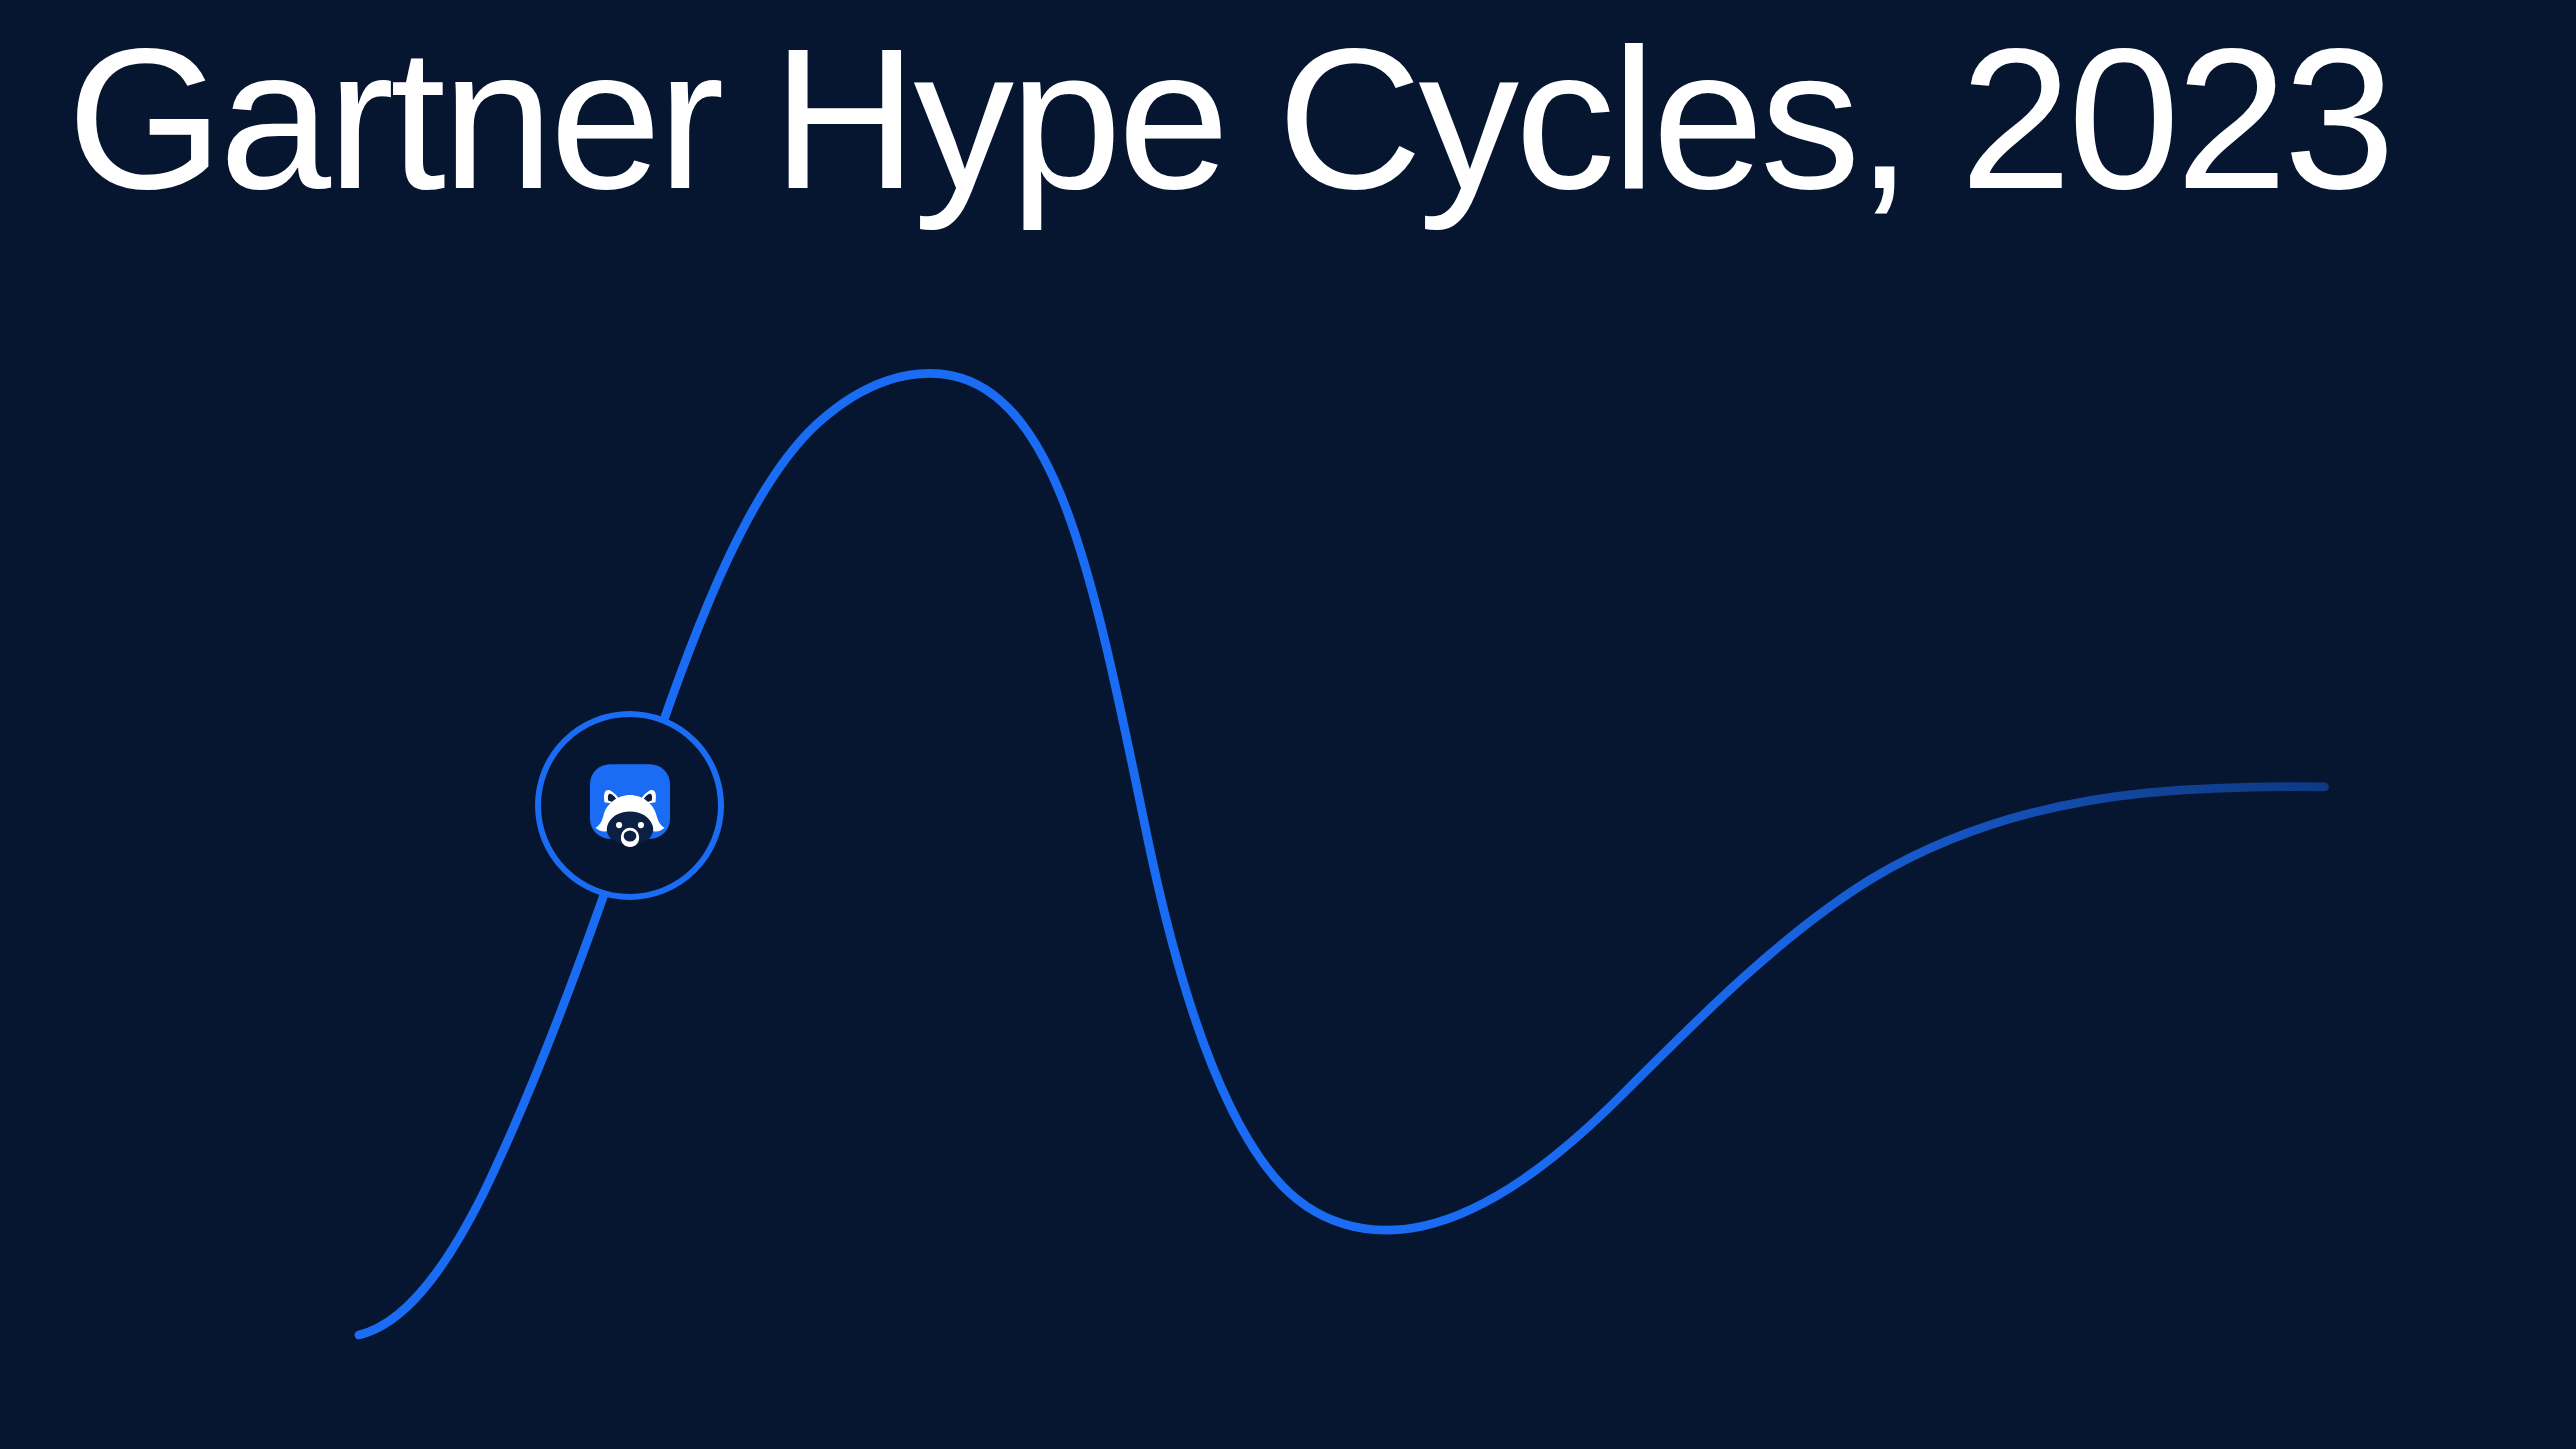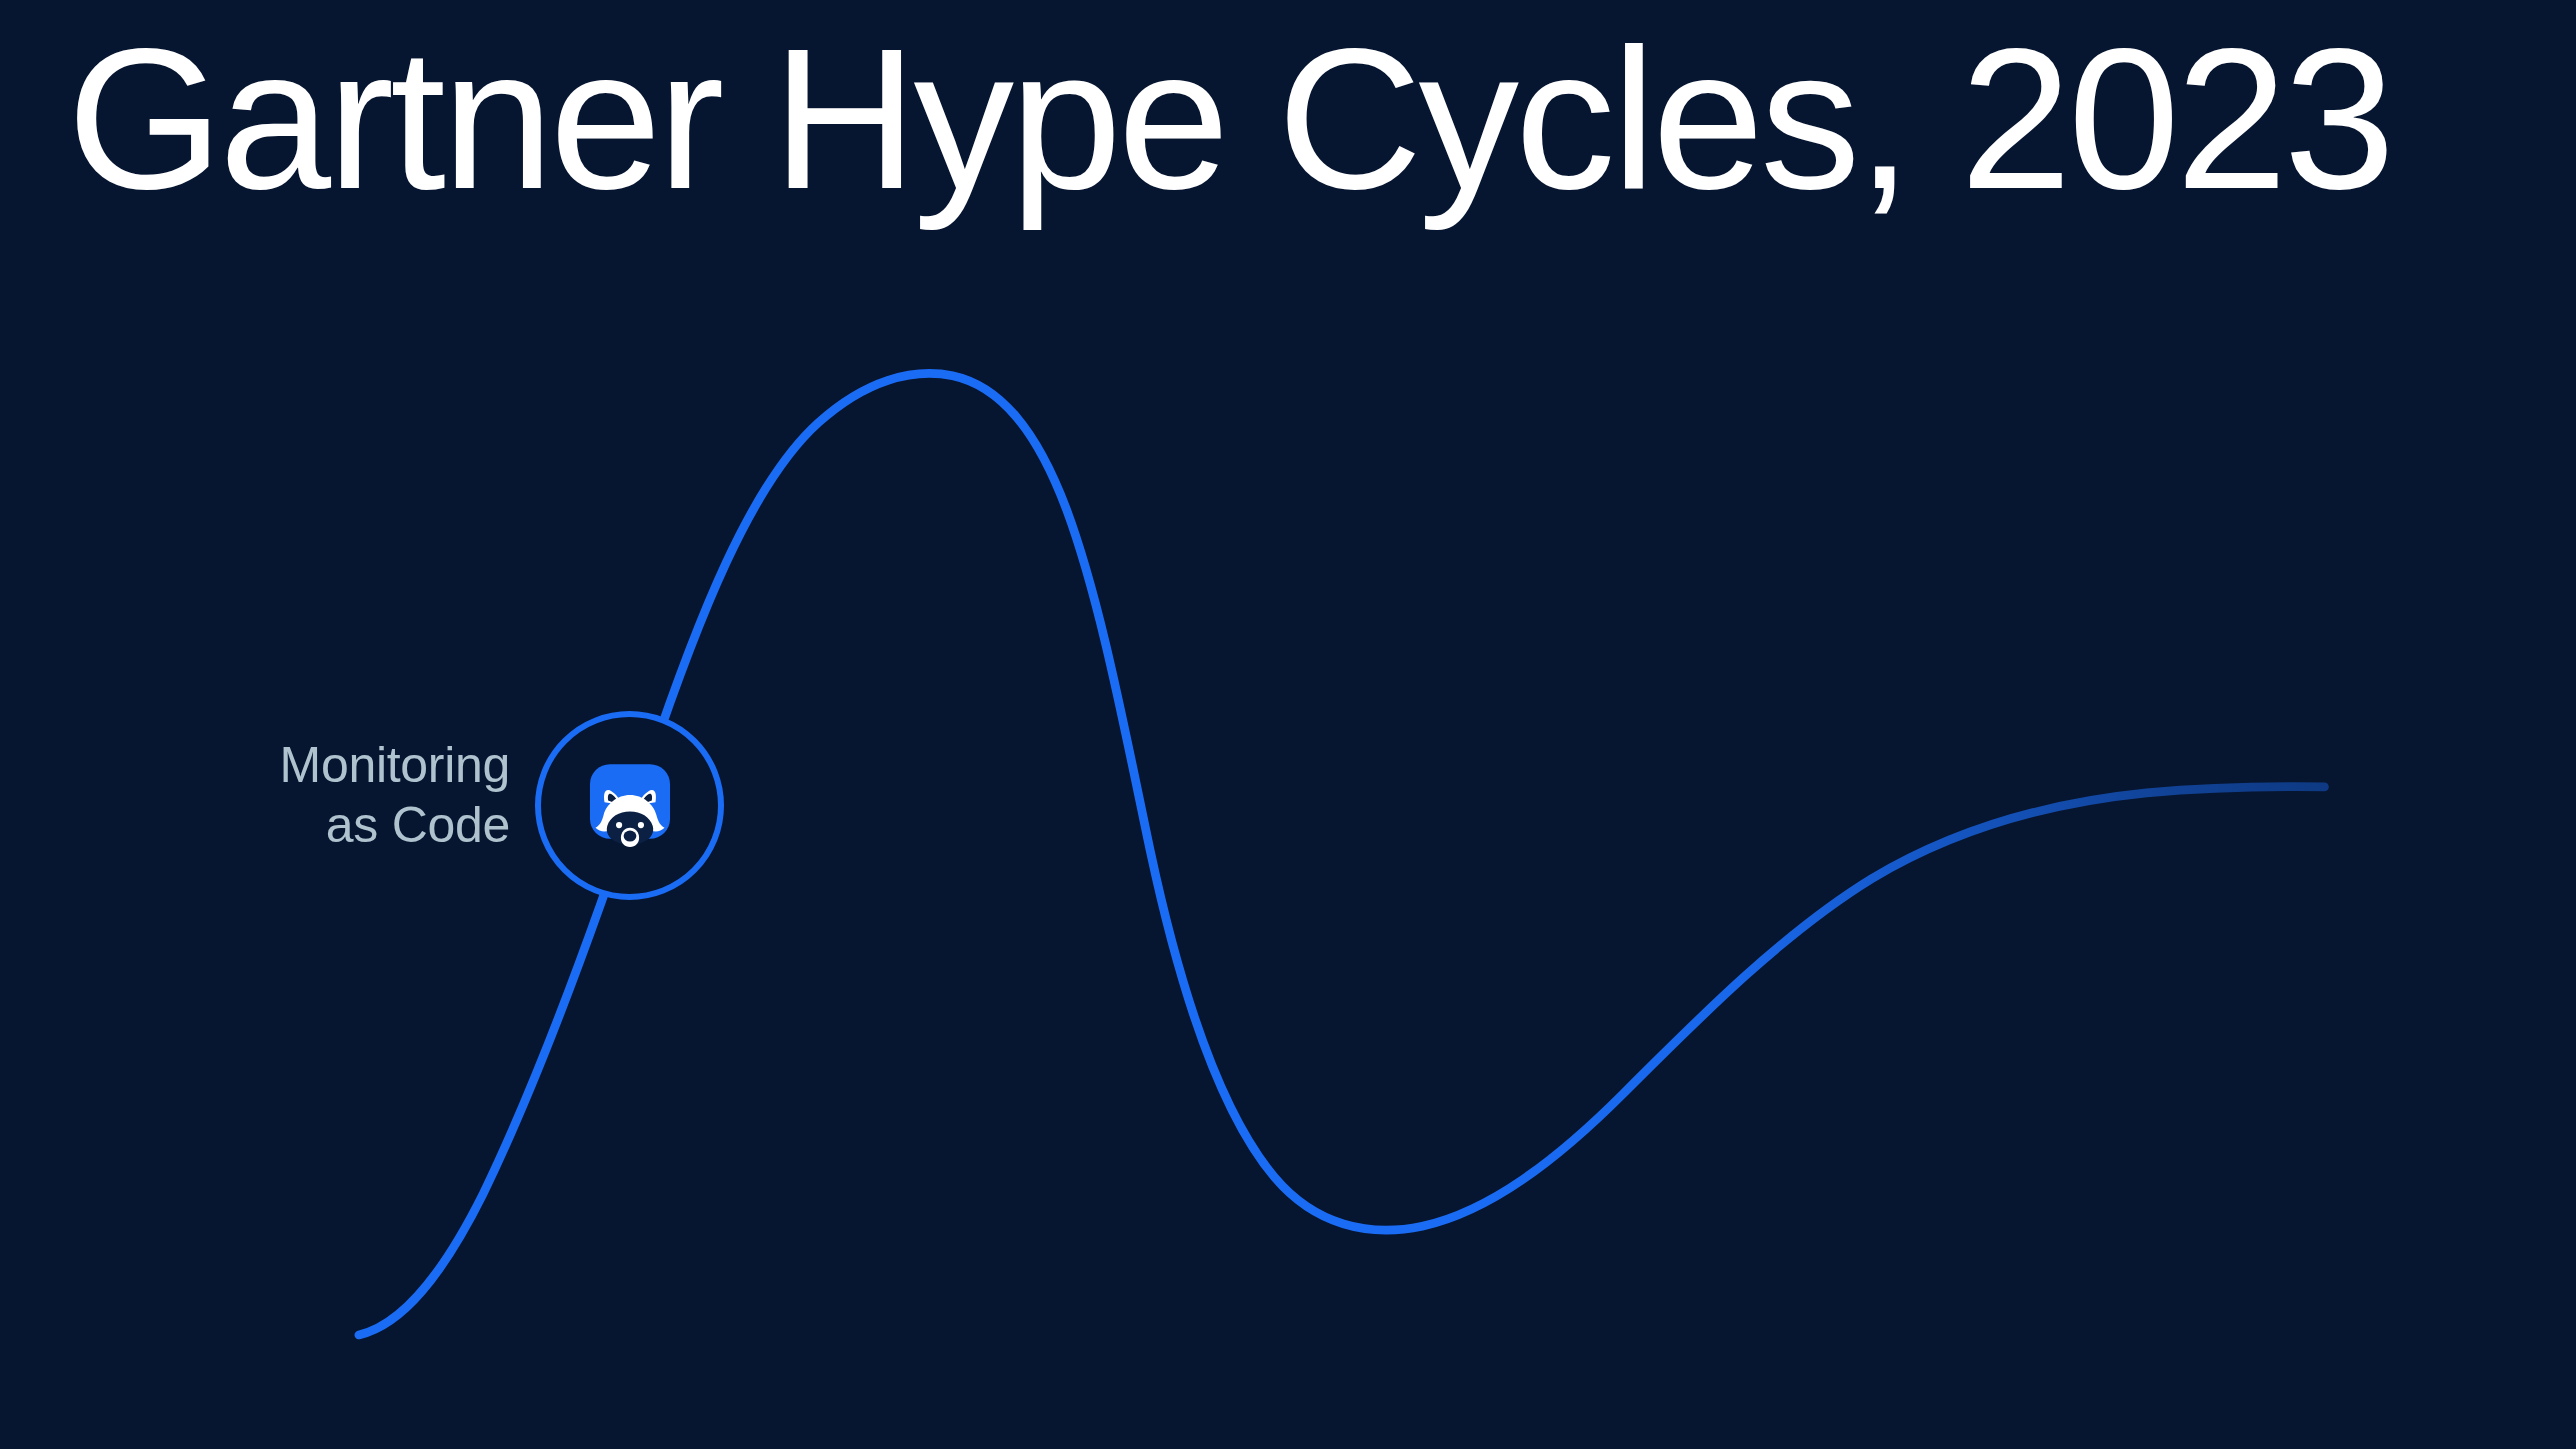--- a/index.html
+++ b/index.html
@@ -115,24 +115,20 @@
              C 1490 575, 1545 640, 1590 760
              C 1640 895, 1675 1080, 1715 1270
              C 1760 1480, 1820 1660, 1900 1755
              C 1960 1826, 2040 1845, 2120 1828
              C 2220 1806, 2320 1730, 2420 1630
              C 2540 1510, 2660 1390, 2790 1310
              C 2920 1232, 3060 1196, 3200 1182
              C 3300 1173, 3390 1172, 3465 1173" fill="none" stroke="url(#curveFade)" stroke-width="13" stroke-linecap="round" stroke-linejoin="round"></path>
   </svg>
 
-  <div class="marker-label">
-    <span class="ln">Monitoring</span>
-    <span class="ln">as Code</span>
-  </div>
 
   <div class="marker">
     <div class="marker-ring"></div>
     <svg class="marker-logo" viewBox="0 0 100 100" xmlns="http://www.w3.org/2000/svg">
 
       <rect x="6" y="4" width="88" height="82" rx="22" ry="22" fill="#1A6CF5"></rect>
 
       <g>
 
         <path d="M 22 46 C 20 34, 24 30, 30 34 C 35 37, 39 43, 41 49 Z" fill="#FFFFFF"></path>

